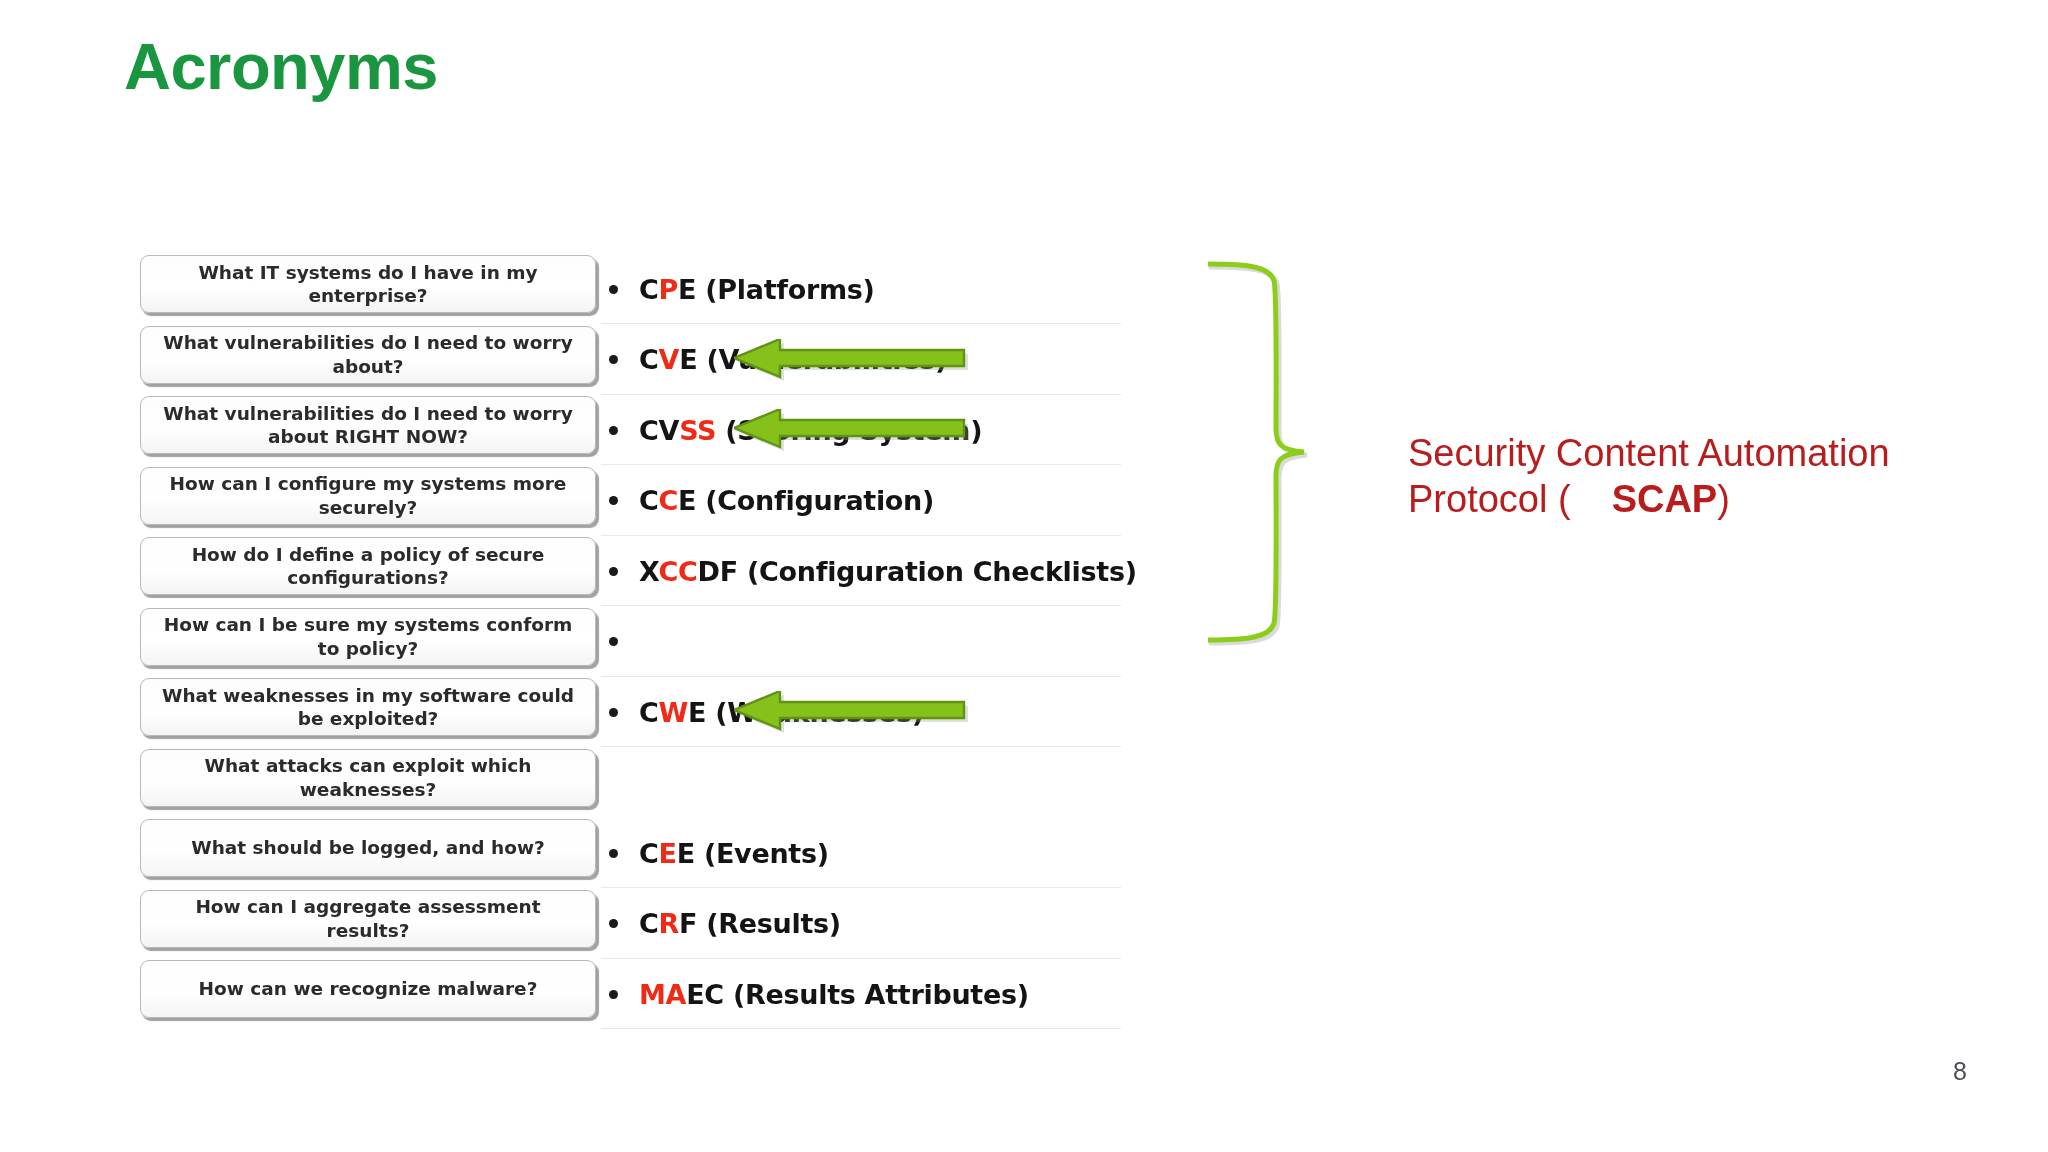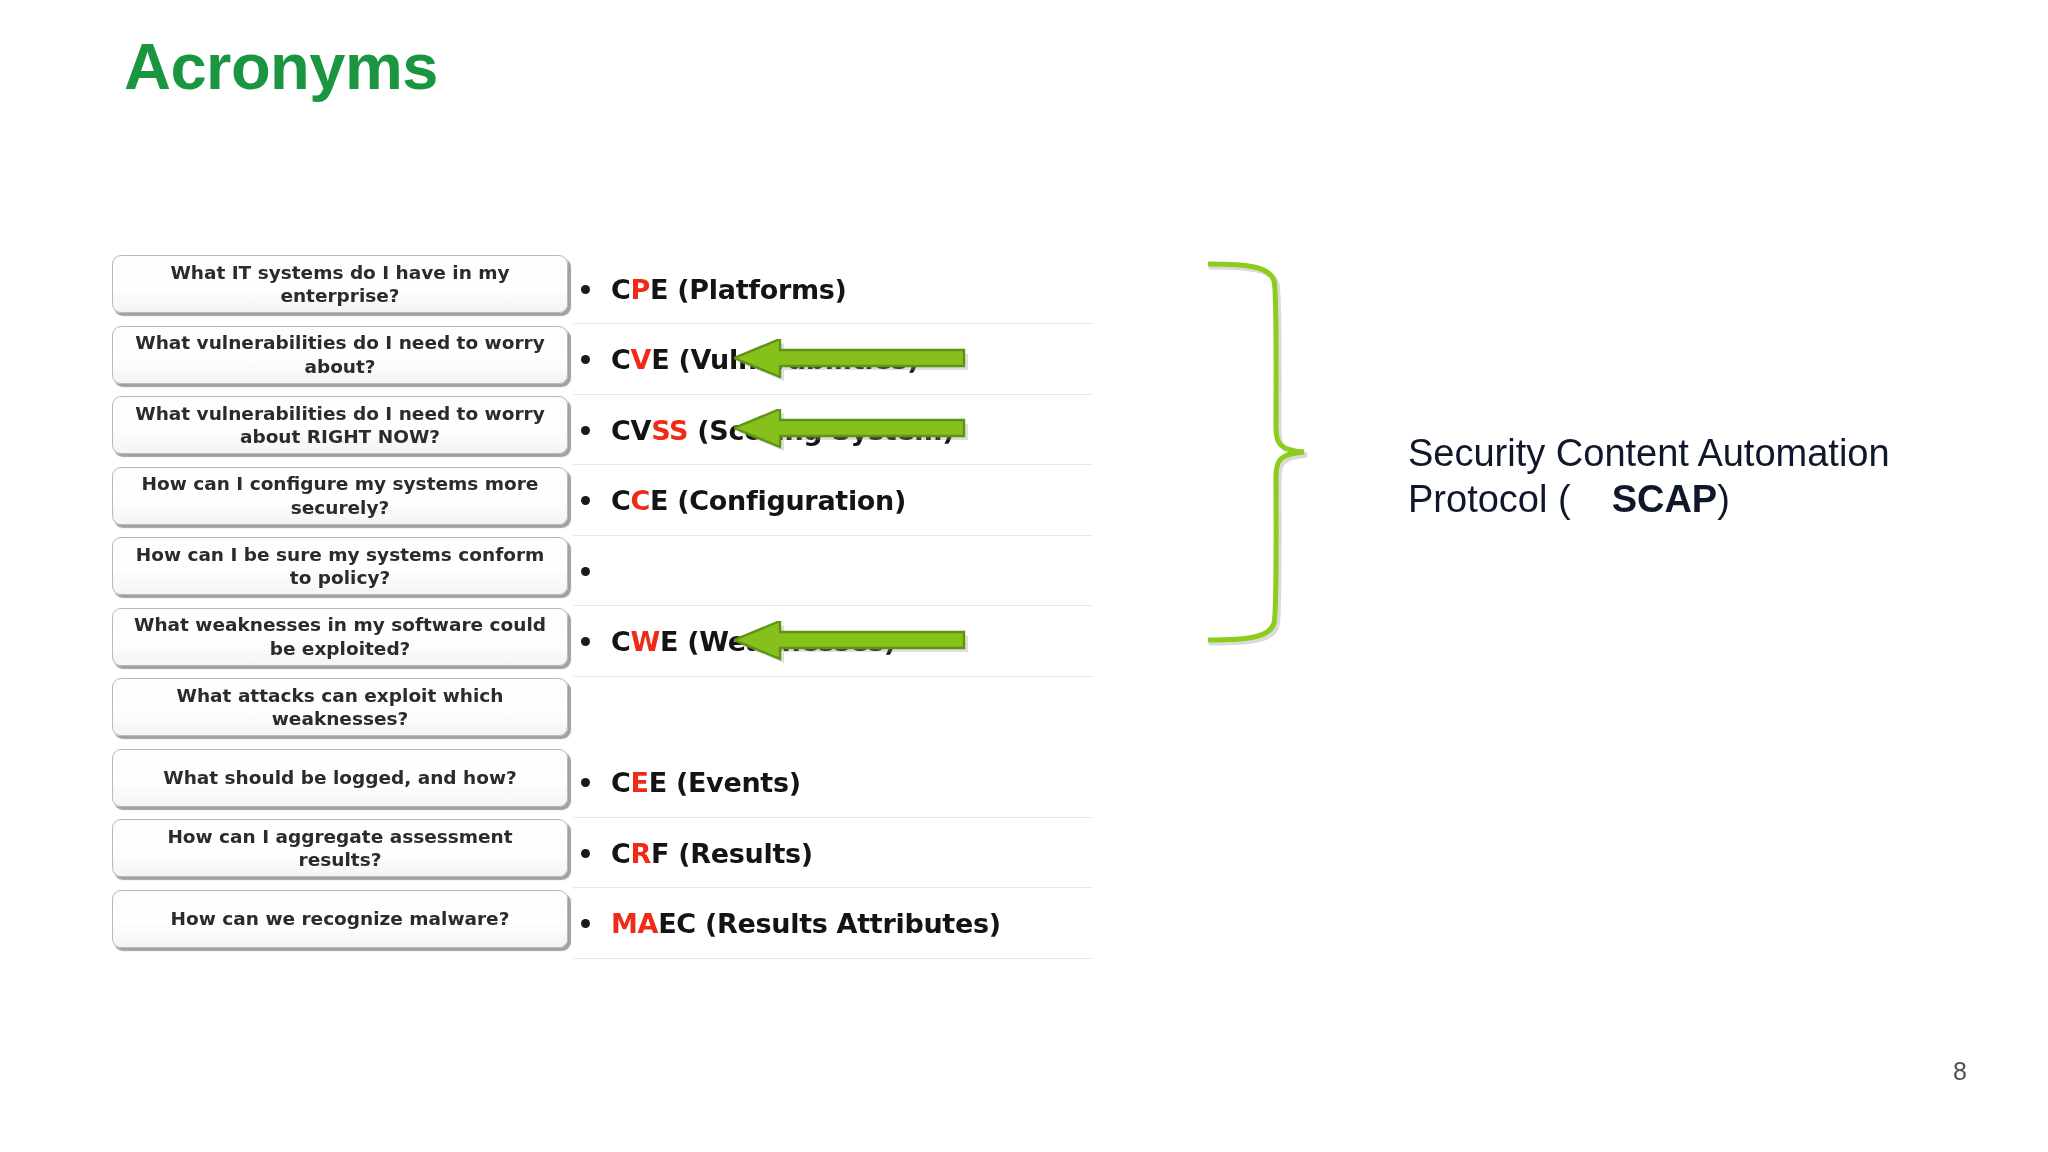--- a/index.html
+++ b/index.html
@@ -53,20 +53,21 @@
     box-sizing: border-box;
     background: linear-gradient(to bottom, #fdfdfd 0%, #ffffff 55%, #f4f4f4 100%);
     border: 1.5px solid #b9b9b9;
     border-radius: 9px;
     box-shadow: 2.5px 3px 1px rgba(130,130,130,0.75);
     display: flex;
     align-items: center;
     justify-content: center;
     padding: 0 14px;
     flex: none;
+    margin-left: 28px;
   }
   .q-text {
     font-family: "DejaVu Sans", sans-serif;
     font-size: 18.5px;
     font-weight: bold;
     color: #2b2b2b;
     text-align: center;
     line-height: 1.26;
   }
 
@@ -118,21 +119,21 @@
     height: 420px;
   }
 
   
   #scap-caption {
     position: absolute;
     left: 1408px;
     top: 430px;
     width: 560px;
     font-size: 38px;
-    color: #0f172a;
+    color: #b91c1c;
     line-height: 1.22;
     font-family: "Liberation Sans", sans-serif;
   }
   #scap-caption .scap-strong { font-weight: bold; margin-left: 41px; }
 
   
   #page-number {
     position: absolute;
     left: 1953px;
     top: 1057px;
@@ -186,20 +187,29 @@
           <path d="M0 19 L46 0 L46 11 L230 11 L230 27 L46 27 L46 38 Z" fill="#86c01b" stroke="#5f9412" stroke-width="2.4" stroke-linejoin="miter"></path>
         </svg></div>
     </div>
     <div class="acr-row">
       <div class="q-box">
         <div class="q-text">How can I configure my systems more securely?</div>
       </div>
       <div class="b-cell">
         <span class="bullet-dot"></span>
         <div class="b-text"><span>C</span><span class="hl">C</span><span>E</span><span> (Configuration)</span></div>
+      </div>
+    </div>
+    <div class="acr-row">
+      <div class="q-box">
+        <div class="q-text">How do I define a policy of secure configurations?</div>
+      </div>
+      <div class="b-cell">
+        <span class="bullet-dot"></span>
+        <div class="b-text"><span>X</span><span class="hl">CC</span><span>DF</span><span> (Configuration Checklists)</span></div>
       </div>
     </div>
     <div class="acr-row">
       <div class="q-box">
         <div class="q-text">How can I be sure my systems conform to policy?</div>
       </div>
       <div class="b-cell">
         <span class="bullet-dot"></span>
       </div>
     </div>

